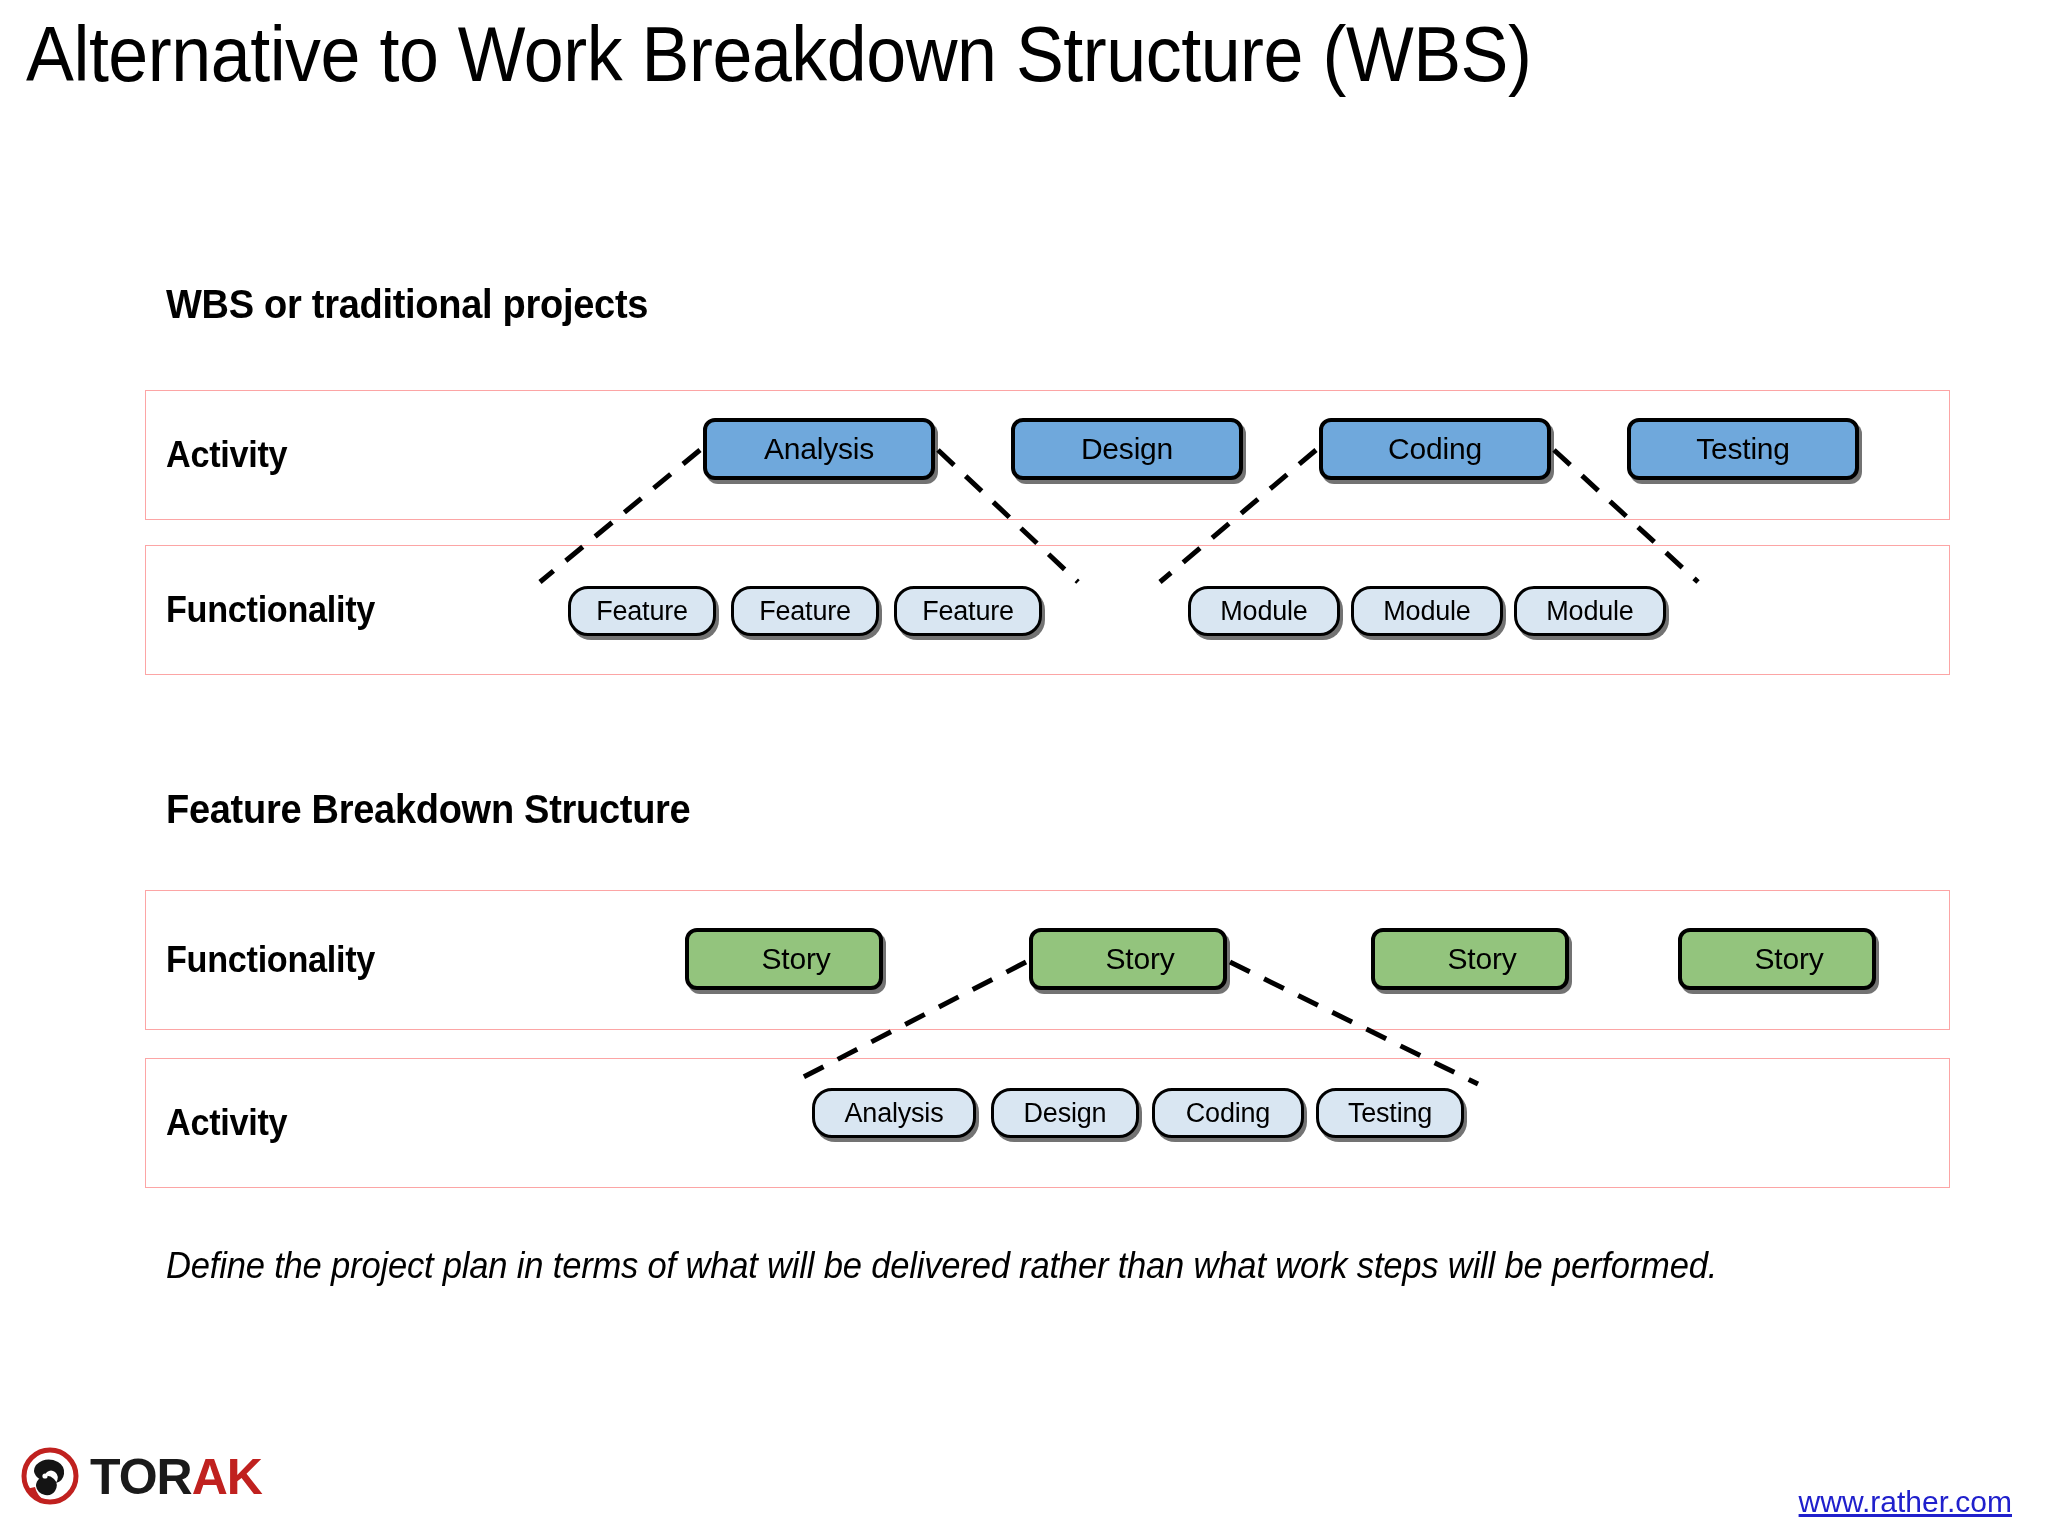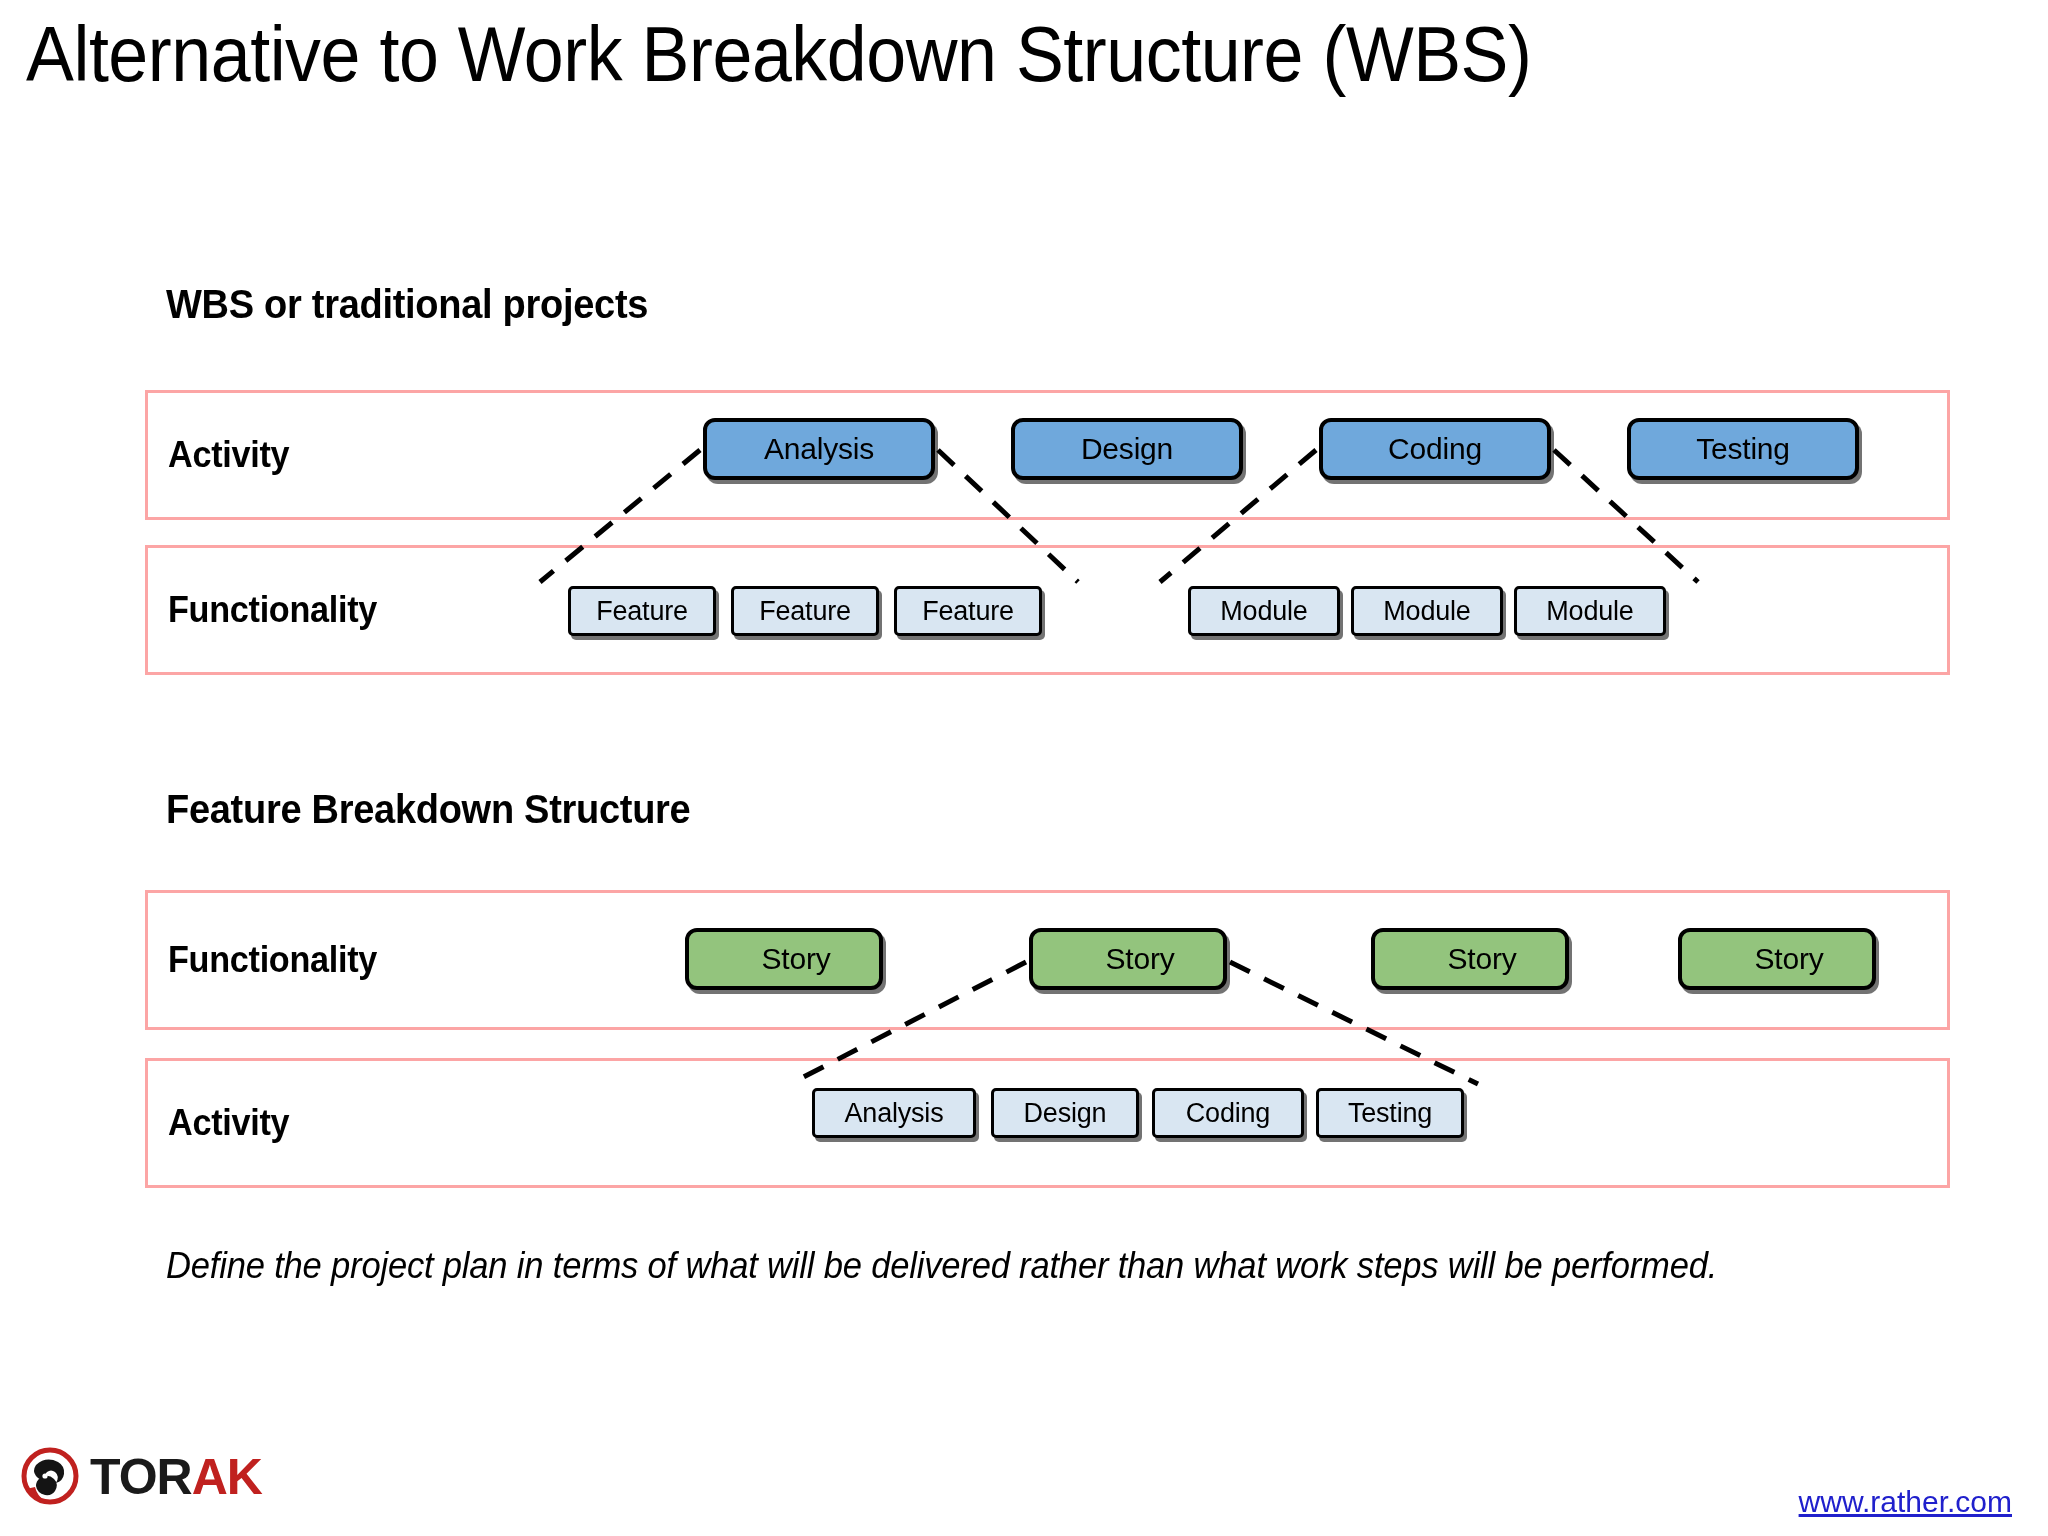--- a/index.html
+++ b/index.html
@@ -40,21 +40,21 @@
     transform: scaleX(0.95);
     transform-origin: left top;
   }
   #heading-wbs      { left: 166px; top: 282px; }
   #heading-fbs      { left: 166px; top: 787px; }
 
   
   .band {
     position: absolute;
     box-sizing: border-box;
-    border: 3px solid #fca5a5;
+    border: 1px solid #fca5a5;
     background: #ffffff;
   }
   #band-wbs-activity      { left: 145px; top: 390px;  width: 1805px; height: 130px; }
   #band-wbs-functionality { left: 145px; top: 545px;  width: 1805px; height: 130px; }
   #band-fbs-functionality { left: 145px; top: 890px;  width: 1805px; height: 140px; }
   #band-fbs-activity      { left: 145px; top: 1058px; width: 1805px; height: 130px; }
 
   .band-label {
     position: absolute;
     left: 20px;
@@ -78,21 +78,21 @@
     border-radius: 12px;
     box-shadow: 3px 4px 0 rgba(0,0,0,0.55);
     font-size: 30px;
     font-weight: 400;
     color: #000000;
     white-space: nowrap;
     letter-spacing: -0.2px;
   }
   .node.blue  { background: #6fa8dc; }
   .node.green { background: #93c47d; padding-left: 24px; }
-  .node.pale  { background: #d9e6f2; font-size: 27px; border-width: 3px; border-radius: 5px; }
+  .node.pale  { background: #d9e6f2; font-size: 27px; border-width: 3px; border-radius: 20px; }
 
   
   #n-wbs-act-0 { left: 703px; top: 418px; width: 232px; height: 62px; }
   #n-wbs-act-1 { left: 1011px; top: 418px; width: 232px; height: 62px; }
   #n-wbs-act-2 { left: 1319px; top: 418px; width: 232px; height: 62px; }
   #n-wbs-act-3 { left: 1627px; top: 418px; width: 232px; height: 62px; }
 
   
   #n-wbs-fn-0 { left: 568px;  top: 586px; width: 148px; height: 50px; }
   #n-wbs-fn-1 { left: 731px;  top: 586px; width: 148px; height: 50px; }

